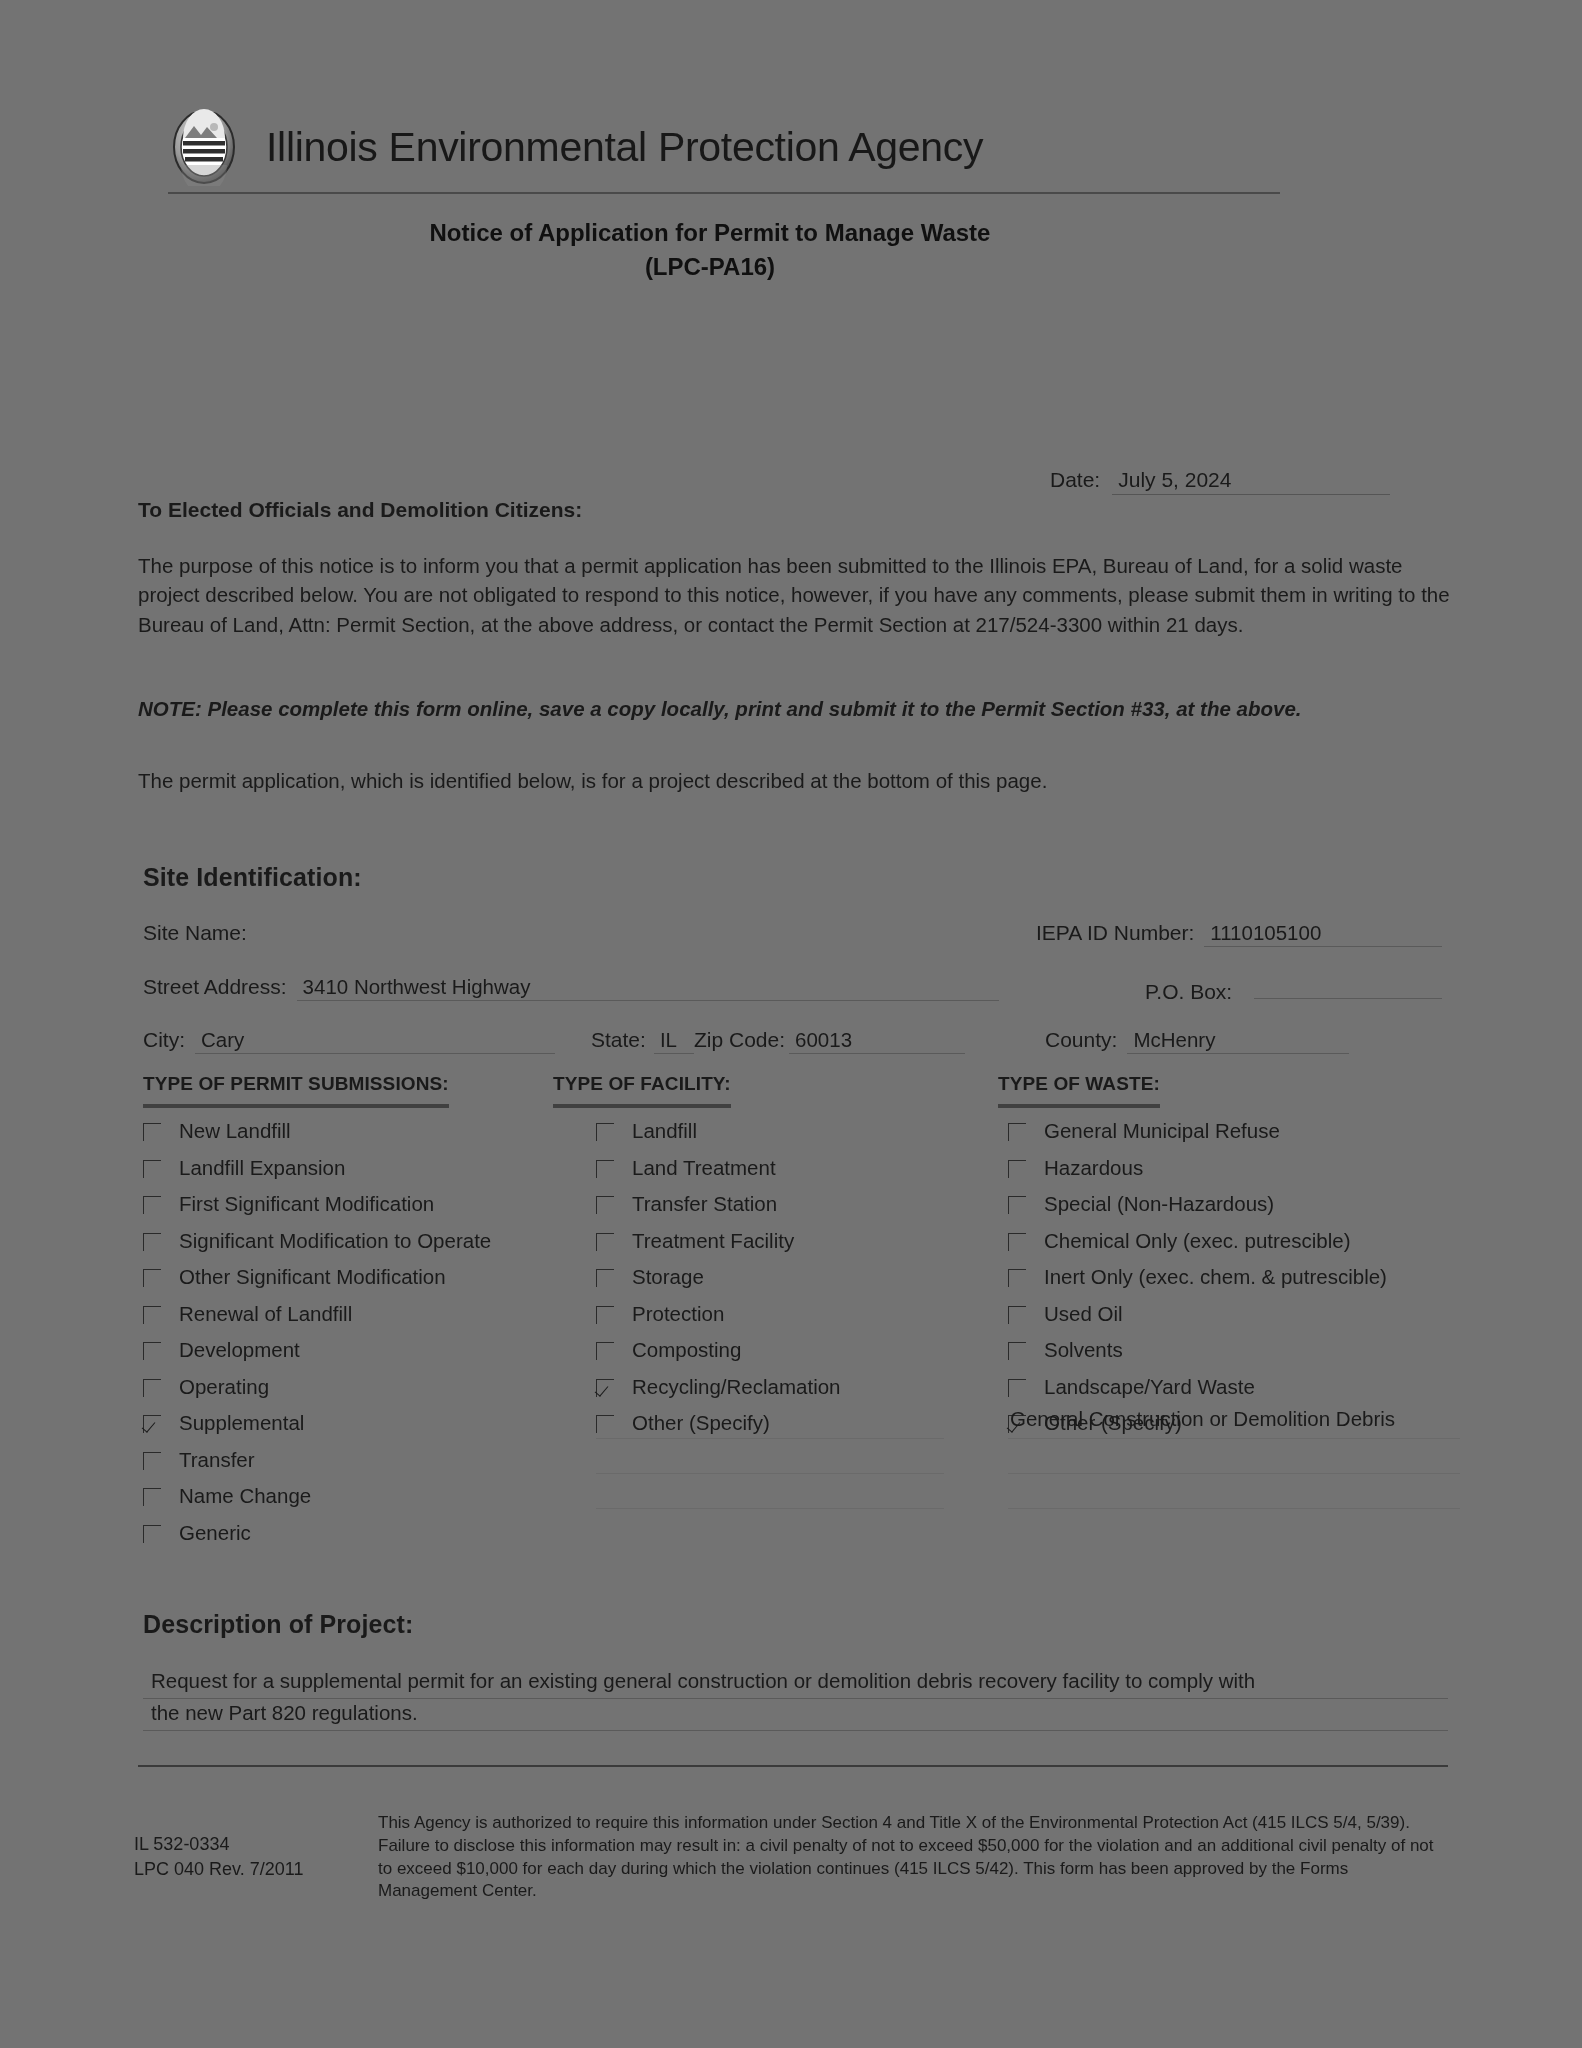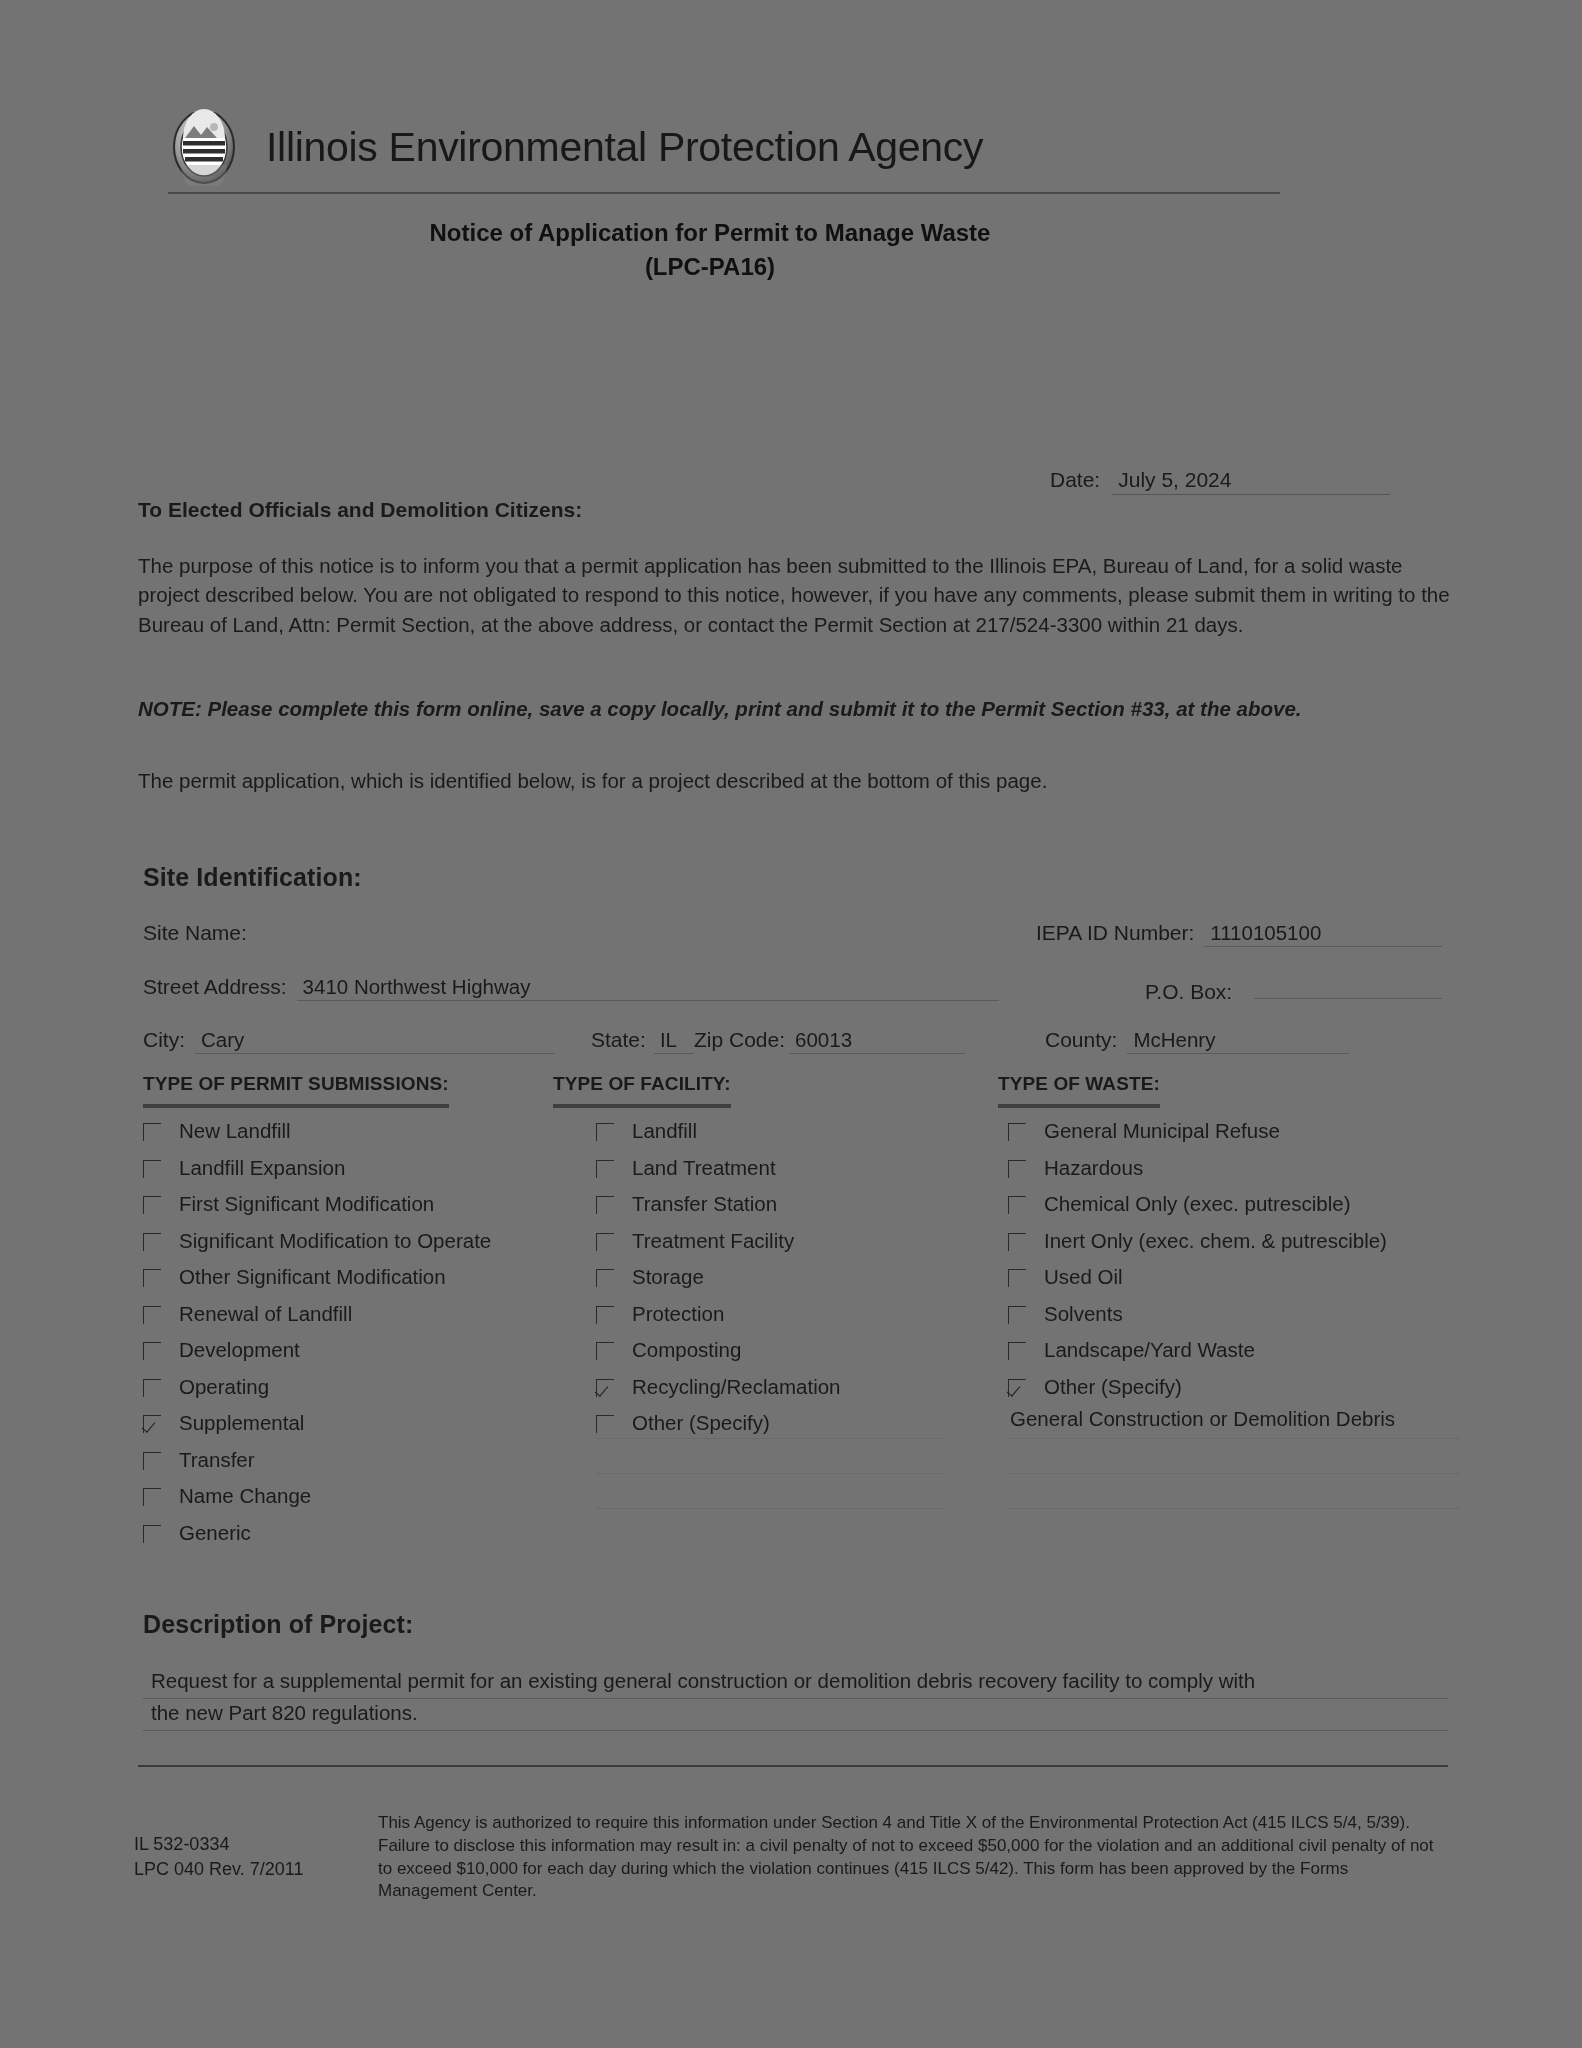--- a/index.html
+++ b/index.html
@@ -429,20 +429,24 @@
       <div class="cb-item">
         <span class="cb-box"></span>
         <span>General Municipal Refuse</span>
       </div>
       <div class="cb-item">
         <span class="cb-box"></span>
         <span>Hazardous</span>
       </div>
       <div class="cb-item">
         <span class="cb-box"></span>
+        <span>Special (Non-Hazardous)</span>
+      </div>
+      <div class="cb-item">
+        <span class="cb-box"></span>
         <span>Chemical Only (exec. putrescible)</span>
       </div>
       <div class="cb-item">
         <span class="cb-box"></span>
         <span>Inert Only (exec. chem. &amp; putrescible)</span>
       </div>
       <div class="cb-item">
         <span class="cb-box"></span>
         <span>Used Oil</span>
       </div>

